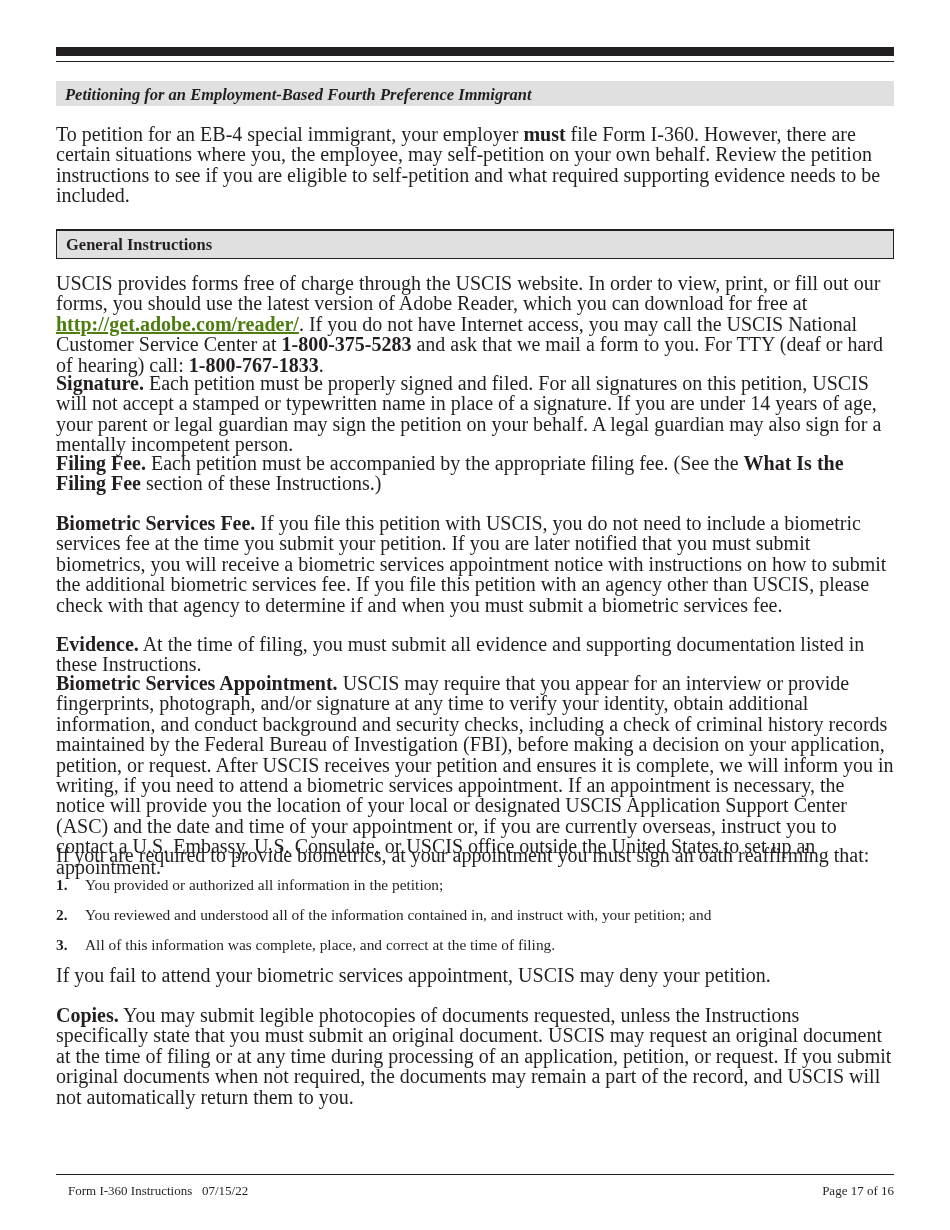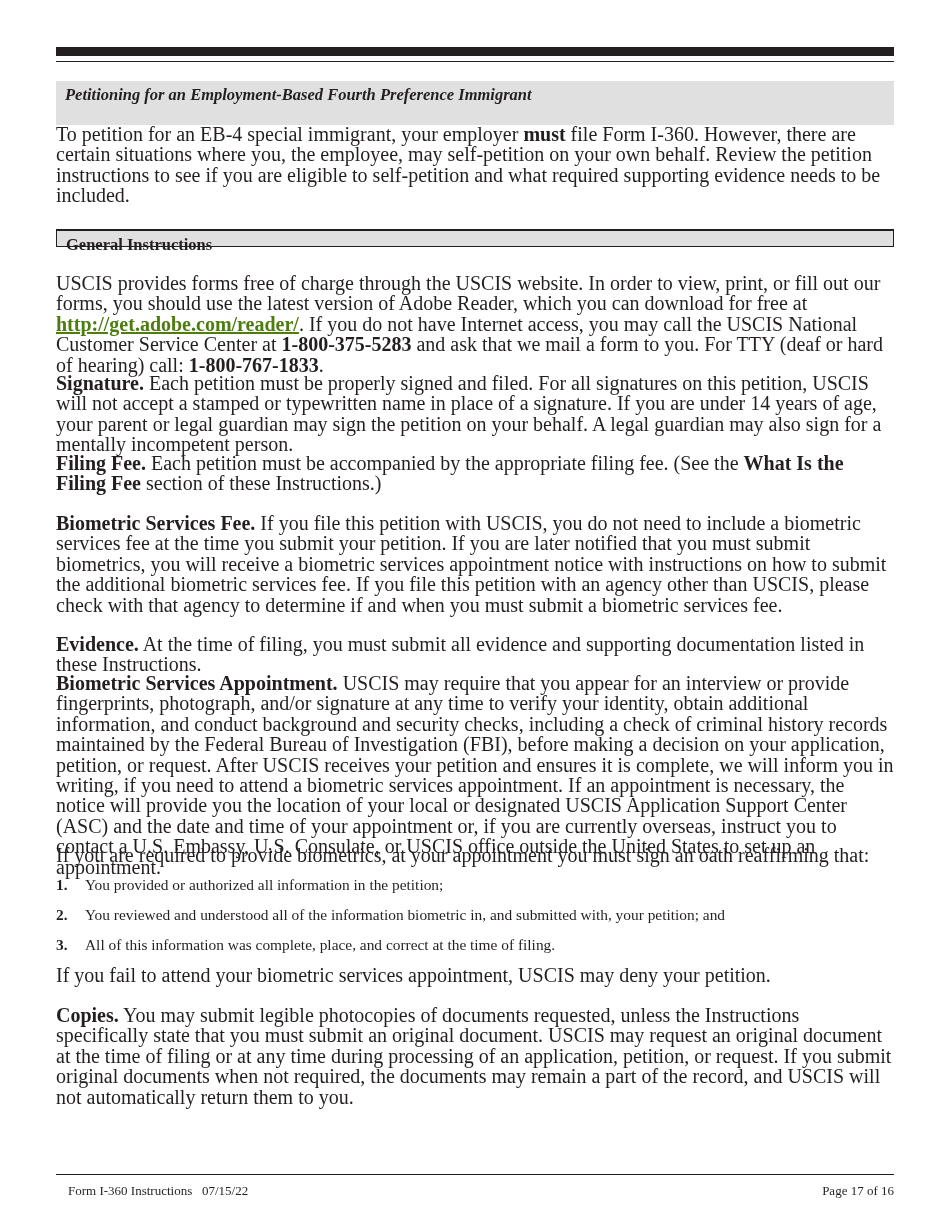--- a/index.html
+++ b/index.html
@@ -8,22 +8,22 @@
     font-family: "Liberation Serif", serif; color: #231f20;
   }
   .page { position: absolute; left: 56px; width: 838px; top: 0; }
   .thick-bar { position: absolute; top: 47px; left: 0; width: 838px; height: 9px; background: #231f20; }
   .thin-rule { position: absolute; top: 61px; left: 0; width: 838px; height: 1px; background: #231f20; }
 
   .sec-head {
     position: absolute; left: 0; width: 838px; box-sizing: border-box;
     background: #e0e0e0; font-weight: bold; font-size: 16.5px; padding-left: 9px;
   }
-  .sec-head.italic { font-style: italic; top: 81px; height: 44px; line-height: 28px; }
-  .sec-head.boxed { top: 229px; height: 18px; line-height: 27px; border: 1.5px solid #231f20; border-top-width: 2px; }
+  .sec-head.italic { font-style: italic; top: 81px; height: 25px; line-height: 28px; }
+  .sec-head.boxed { top: 229px; height: 30px; line-height: 27px; border: 1.5px solid #231f20; border-top-width: 2px; }
 
   .para {
     position: absolute; left: 0; width: 838px; font-size: 20px; line-height: 20.4px; margin: 0;
   }
   .para b, .para .b { font-weight: bold; }
   .link { color: #4d7c0f; font-weight: bold; text-decoration: underline; }
 
   .list-item { position: absolute; left: 0; width: 838px; font-size: 15.4px; line-height: 20.4px; }
   .list-item .num { display: inline-block; width: 29px; font-weight: bold; }
 
@@ -53,21 +53,21 @@
 
   <p class="para" style="top:513px;"><b>Biometric Services Fee.</b><span>  If you file this petition with USCIS, you do not need to include a biometric services fee at the time you submit your petition.  If you are later notified that you must submit biometrics, you will receive a biometric services appointment notice with instructions on how to submit the additional biometric services fee.  If you file this petition with an agency other than USCIS, please check with that agency to determine if and when you must submit a biometric services fee.</span></p>
 
   <p class="para" style="top:634px;"><b>Evidence.</b><span>  At the time of filing, you must submit all evidence and supporting documentation listed in these Instructions.</span></p>
 
   <p class="para" style="top:673px;"><b>Biometric Services Appointment.</b><span>  USCIS may require that you appear for an interview or provide fingerprints, photograph, and/or signature at any time to verify your identity, obtain additional information, and conduct background and security checks, including a check of criminal history records maintained by the Federal Bureau of Investigation (FBI), before making a decision on your application, petition, or request.  After USCIS receives your petition and ensures it is complete, we will inform you in writing, if you need to attend a biometric services appointment.  If an appointment is necessary, the notice will provide you the location of your local or designated USCIS Application Support Center (ASC) and the date and time of your appointment or, if you are currently overseas, instruct you to contact a U.S. Embassy, U.S. Consulate, or USCIS office outside the United States to set up an appointment.</span></p>
 
   <p class="para" style="top:845px;">If you are required to provide biometrics, at your appointment you must sign an oath reaffirming that:</p>
 
   <div class="list-item" style="top:875px;"><span class="num">1.</span><span>You provided or authorized all information in the petition;</span></div>
-  <div class="list-item" style="top:905px;"><span class="num">2.</span><span>You reviewed and understood all of the information biometric in, and submitted with, your petition; and</span></div>
+  <div class="list-item" style="top:905px;"><span class="num">2.</span><span>You reviewed and understood all of the information contained in, and instruct with, your petition; and</span></div>
   <div class="list-item" style="top:935px;"><span class="num">3.</span><span>All of this information was complete, place, and correct at the time of filing.</span></div>
 
   <p class="para" style="top:965px;">If you fail to attend your biometric services appointment, USCIS may deny your petition.</p>
 
   <p class="para" style="top:1005px;"><b>Copies.</b><span>  You may submit legible photocopies of documents requested, unless the Instructions specifically state that you must submit an original document.  USCIS may request an original document at the time of filing or at any time during processing of an application, petition, or request.  If you submit original documents when not required, the documents may remain a part of the record, and USCIS will not automatically return them to you.</span></p>
 
   <div class="footer-rule"></div>
   <div class="footer">
     <span class="left" style="white-space:pre;">Form I-360 Instructions   07/15/22</span>
     <span class="right">Page 17 of 16</span>

